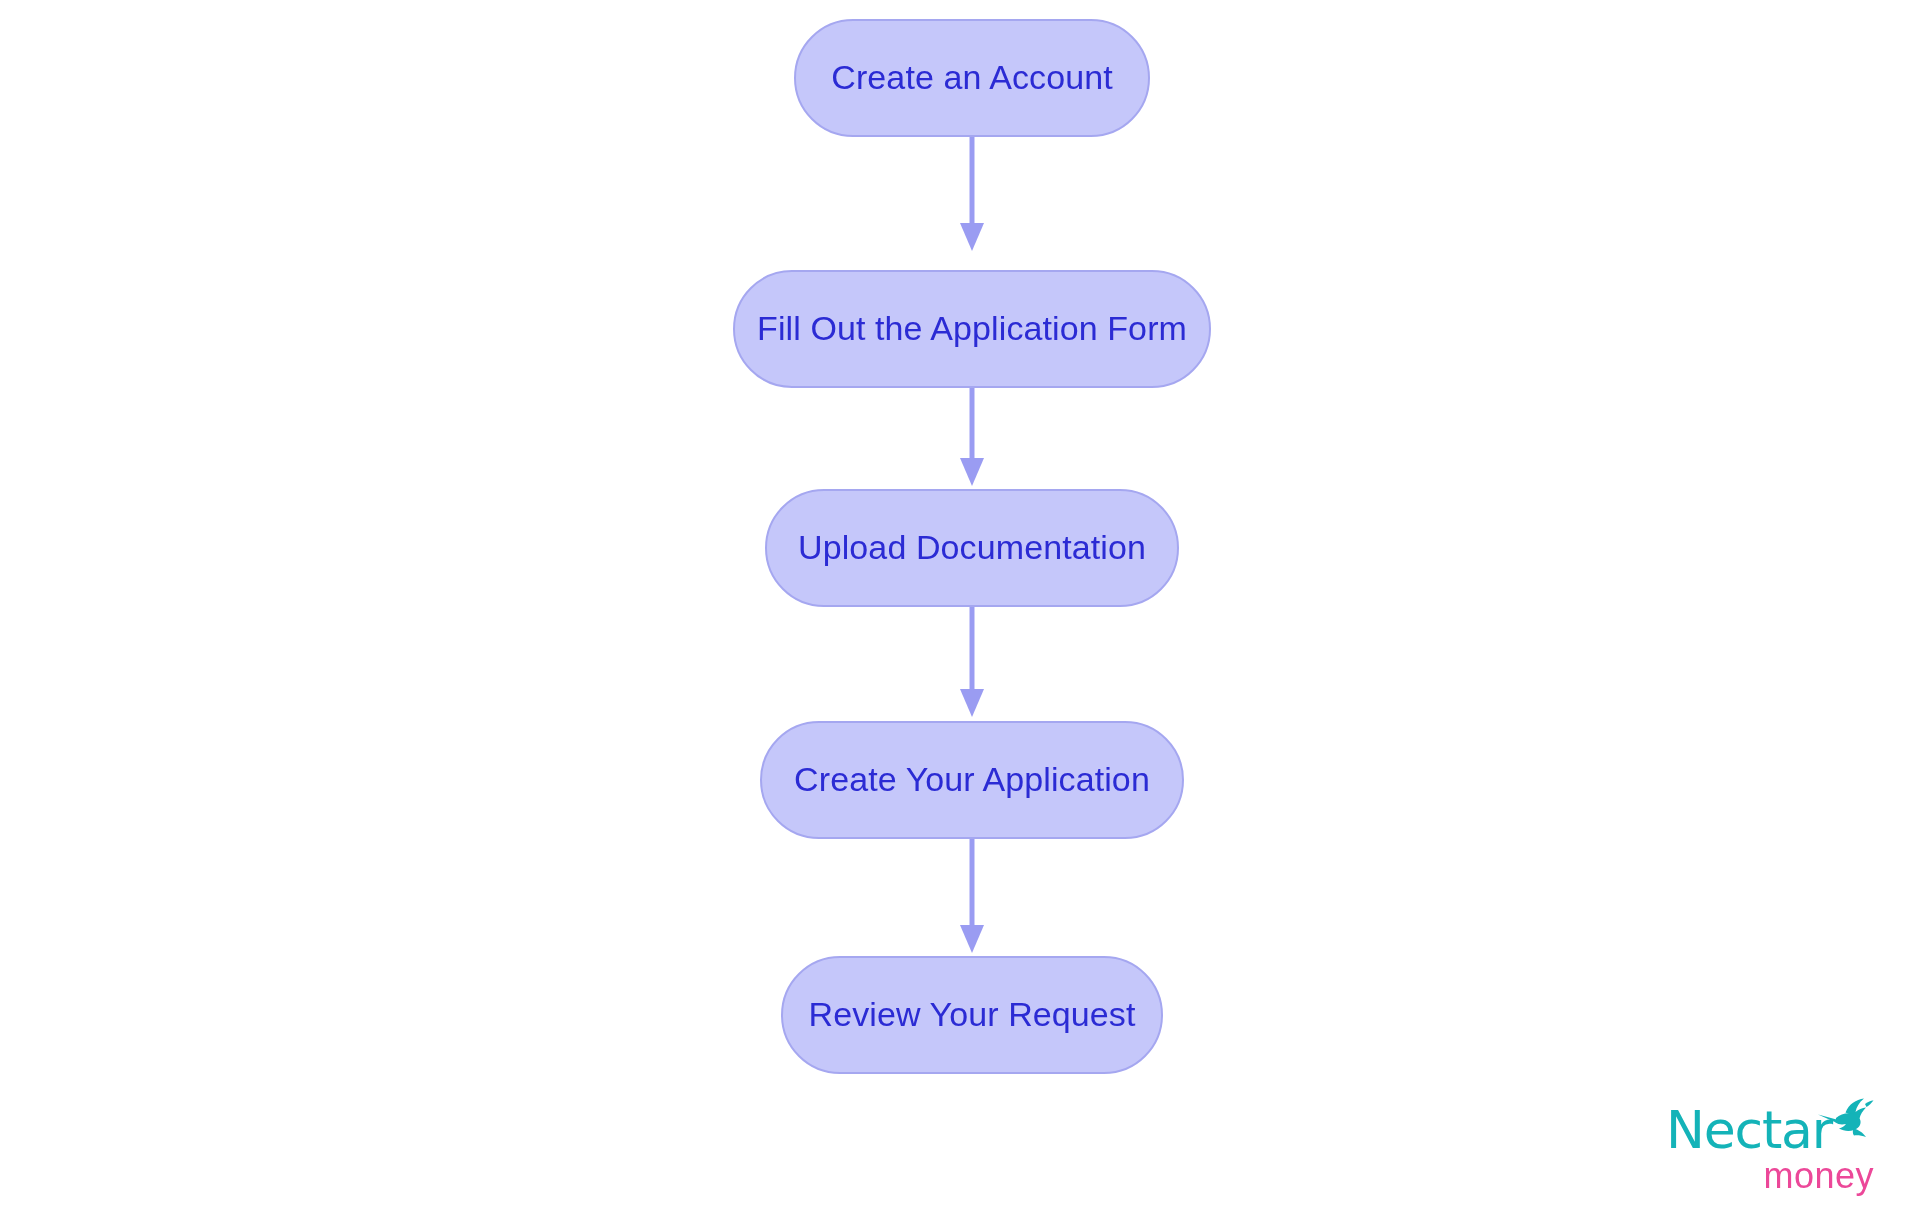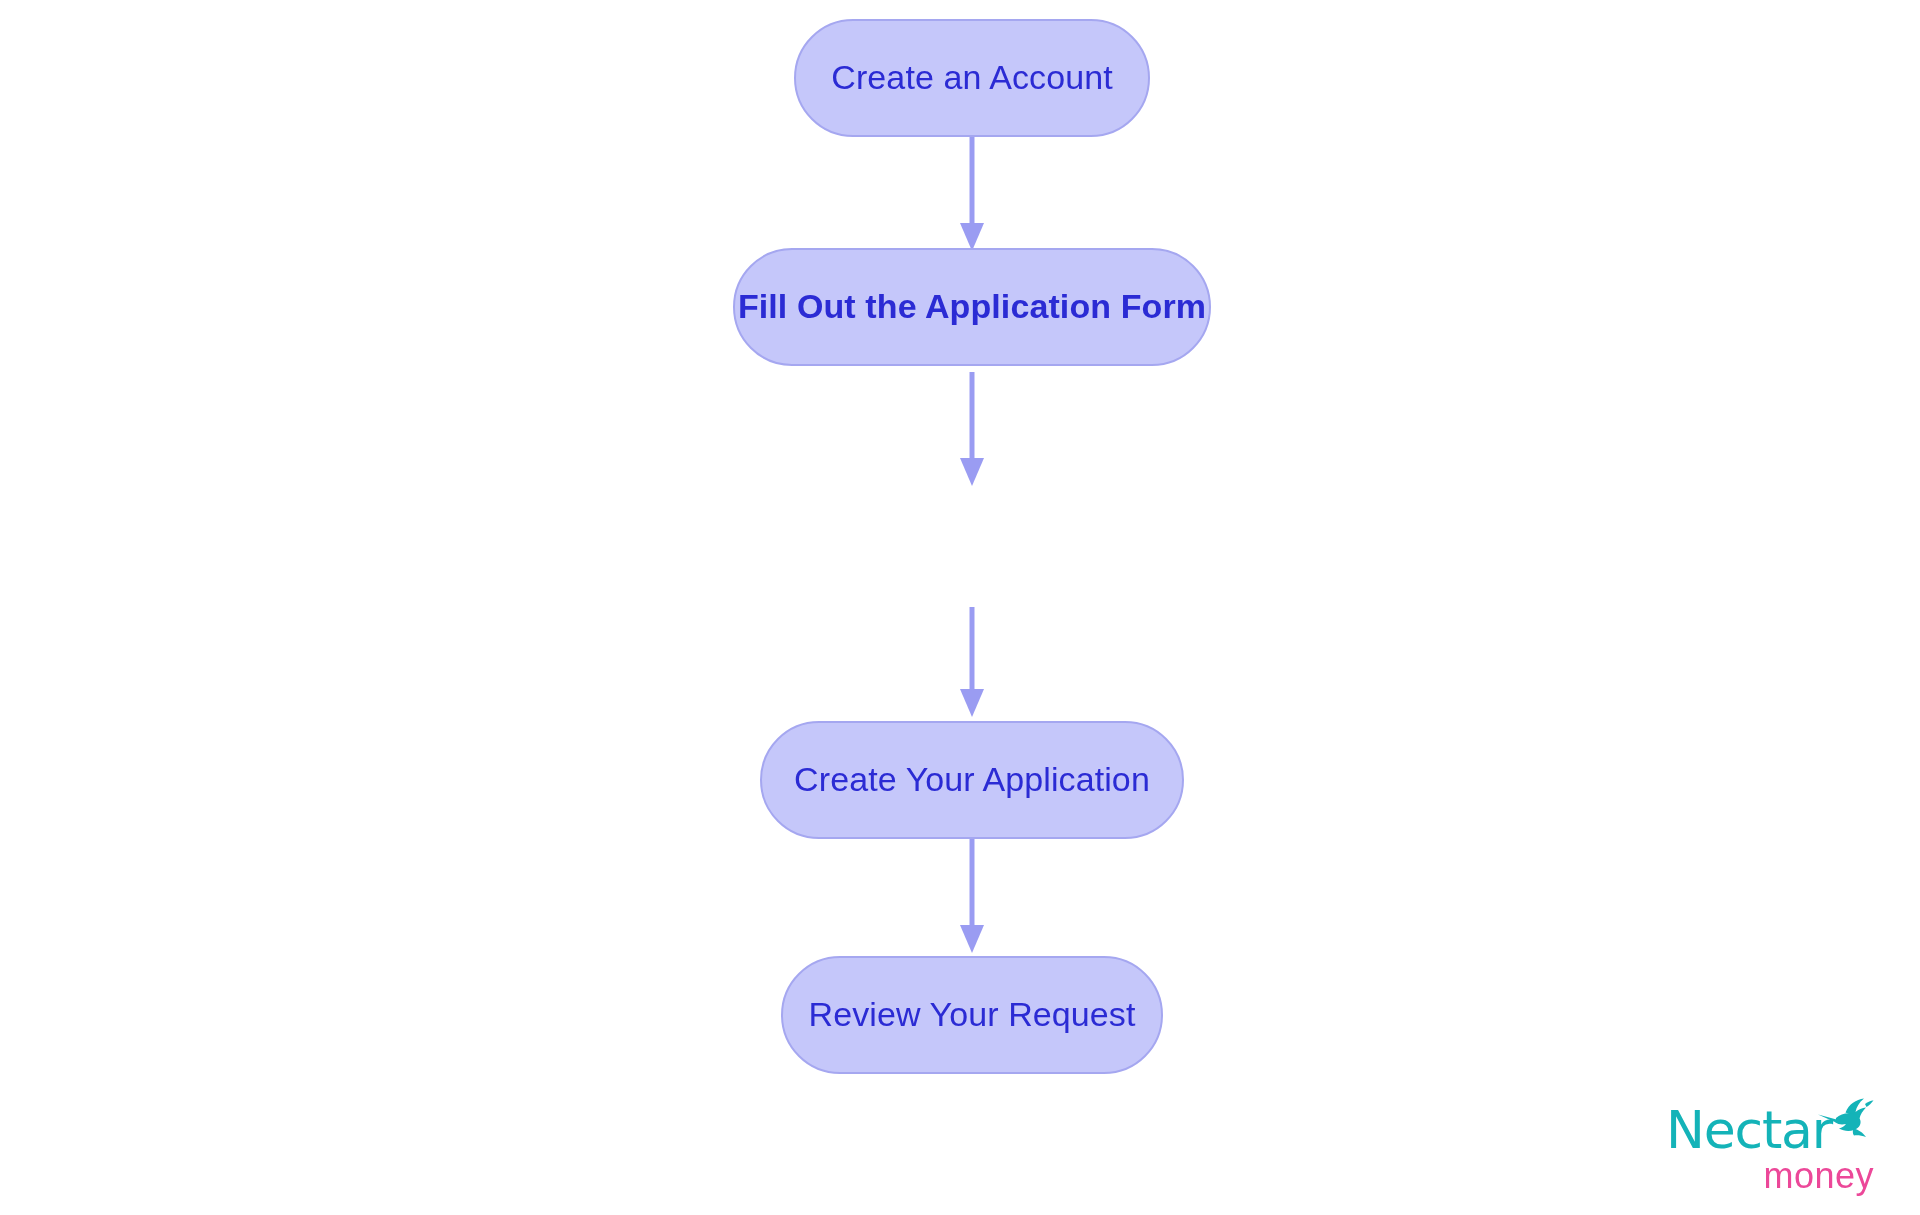--- a/index.html
+++ b/index.html
@@ -123,24 +123,27 @@
 
     <svg class="connector" style="left:972px; top:839px; height:118px;" width="40" height="118" viewBox="0 0 40 118">
       <line x1="20" y1="0" x2="20" y2="88" stroke="#9a9cf2" stroke-width="5"></line>
       <polygon points="8,86 32,86 20,114" fill="#9a9cf2"></polygon>
     </svg>
 
     <div class="node" style="left:972px; top:19px; width:356px; height:118px;">
       <span class="node-label">Create an Account</span>
     </div>
 
-    <div class="node" style="left:972px; top:248px; width:478px; height:118px;font-weight:bold;">
+    <div class="node" style="left:972px; top:270px; width:478px; height:118px;">
       <span class="node-label">Fill Out the Application Form</span>
     </div>
 
+    <div class="node" style="left:972px; top:489px; width:414px; height:118px;">
+      <span class="node-label">Upload Documentation</span>
+    </div>
 
     <div class="node" style="left:972px; top:721px; width:424px; height:118px;">
       <span class="node-label">Create Your Application</span>
     </div>
 
     <div class="node" style="left:972px; top:956px; width:382px; height:118px;">
       <span class="node-label">Review Your Request</span>
     </div>
 
   </div>

